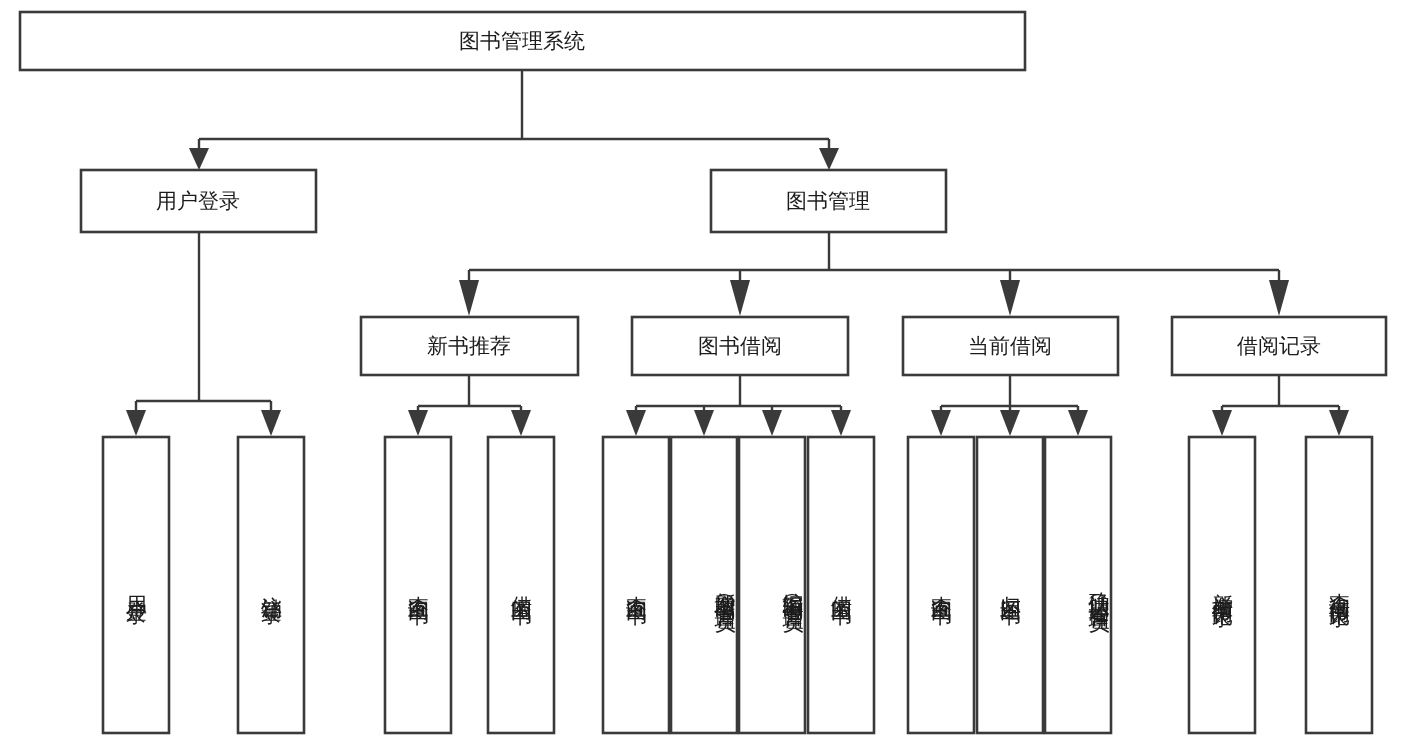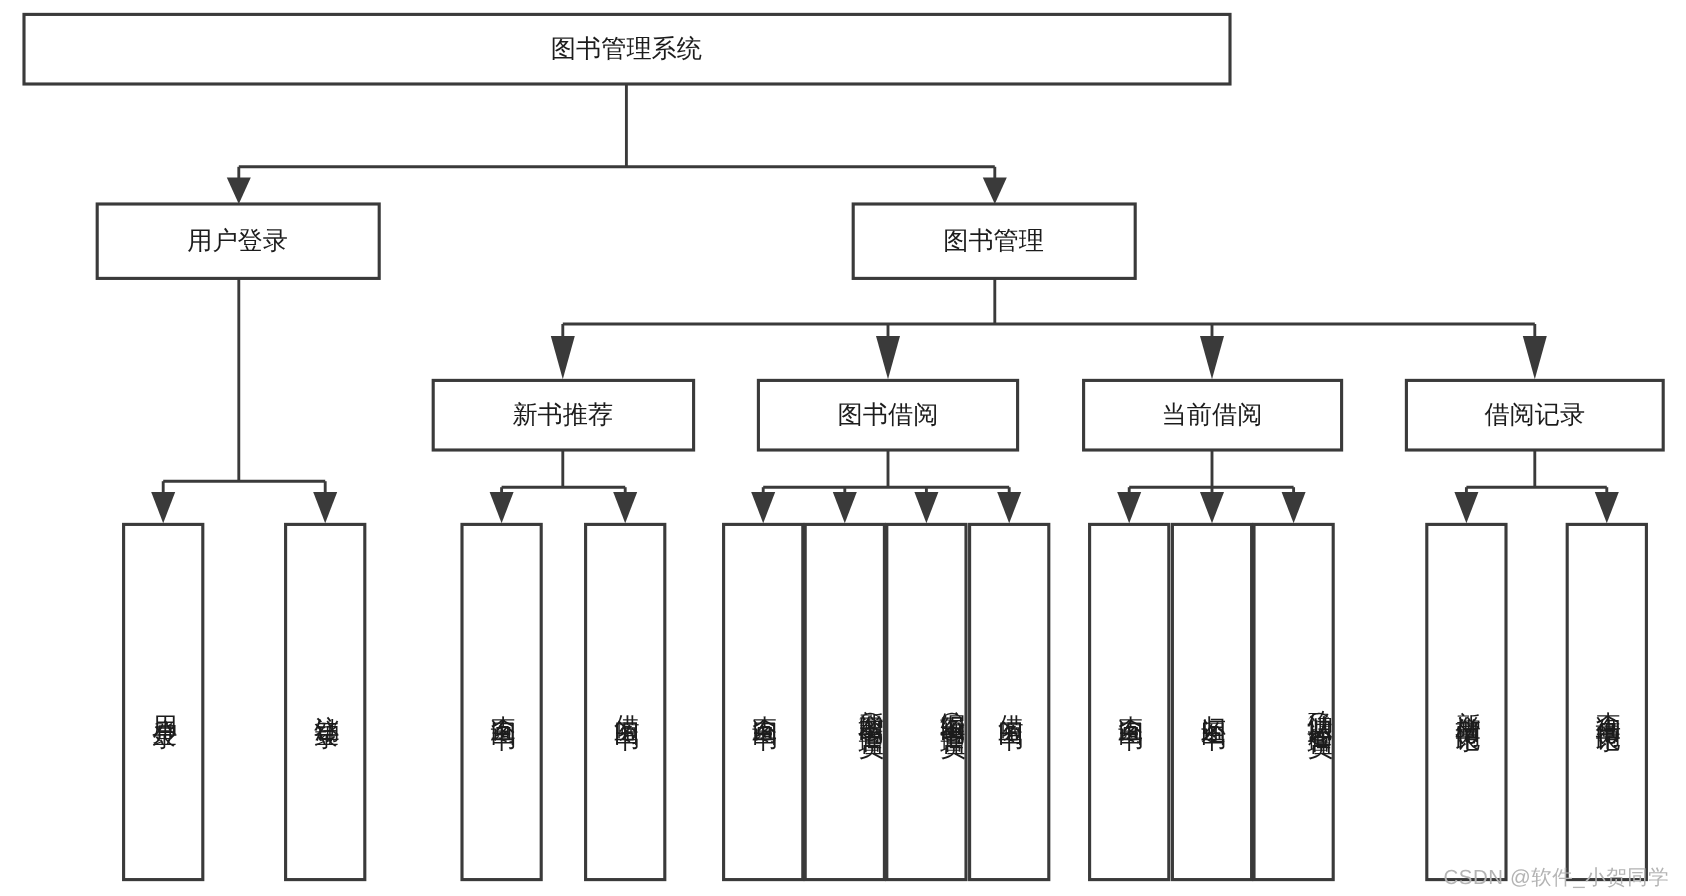--- a/index.html
+++ b/index.html
@@ -196,14 +196,13 @@
   <div class="node-label-v" style="left:603px; top:437px; width:66px; height:296px;">查询图书</div>
   <div class="node-label-v" style="left:671px; top:437px; width:66px; height:296px; align-items:flex-start; padding-top:6px; box-sizing:border-box;">新增图书（管理员）</div>
   <div class="node-label-v" style="left:739px; top:437px; width:66px; height:296px; align-items:flex-start; padding-top:6px; box-sizing:border-box;">编辑图书（管理员）</div>
   <div class="node-label-v" style="left:808px; top:437px; width:66px; height:296px;">借阅图书</div>
   <div class="node-label-v" style="left:908px; top:437px; width:66px; height:296px;">查询图书</div>
   <div class="node-label-v" style="left:977px; top:437px; width:66px; height:296px;">归还图书</div>
   <div class="node-label-v" style="left:1045px; top:437px; width:66px; height:296px; align-items:flex-start; padding-top:6px; box-sizing:border-box;">确认归还（管理员）</div>
   <div class="node-label-v" style="left:1189px; top:437px; width:66px; height:296px;">新增借阅记录</div>
   <div class="node-label-v" style="left:1306px; top:437px; width:66px; height:296px;">查询借阅记录</div>
 
-  <div class="watermark">CSDN @软件_小贺同学</div>
 </div>
 
 </body></html>

